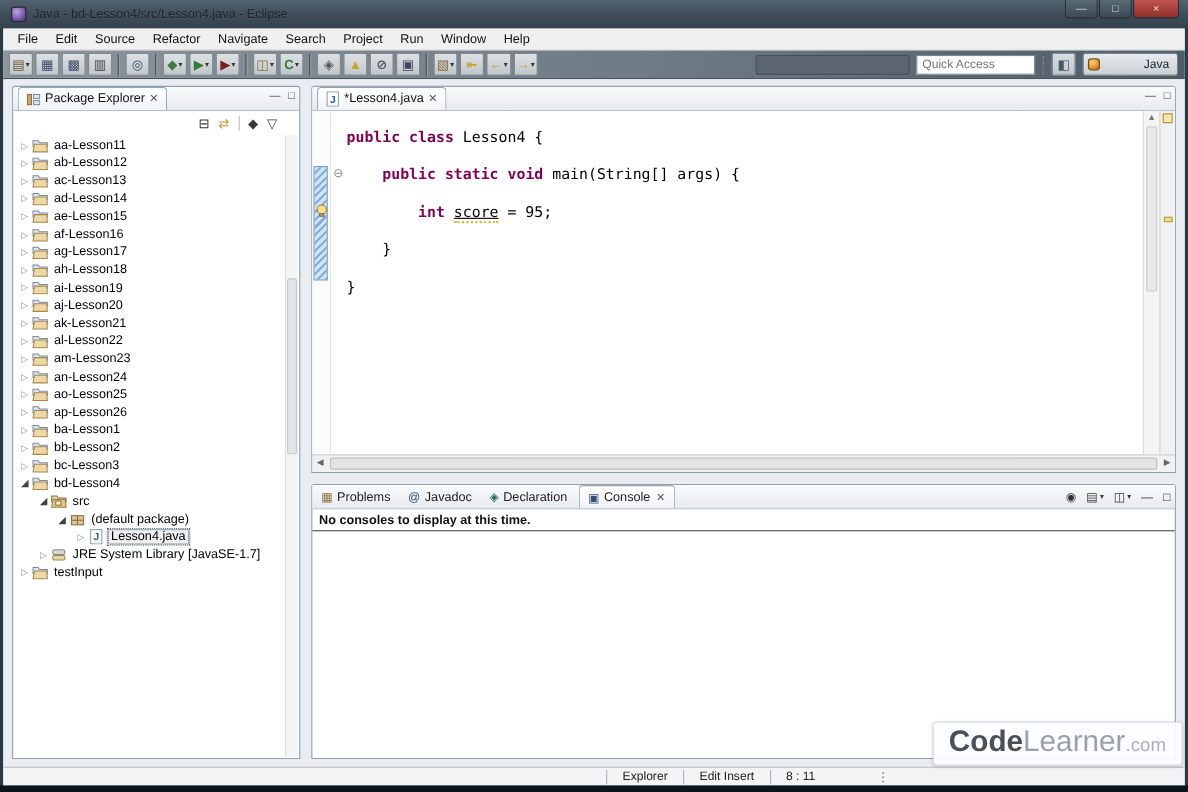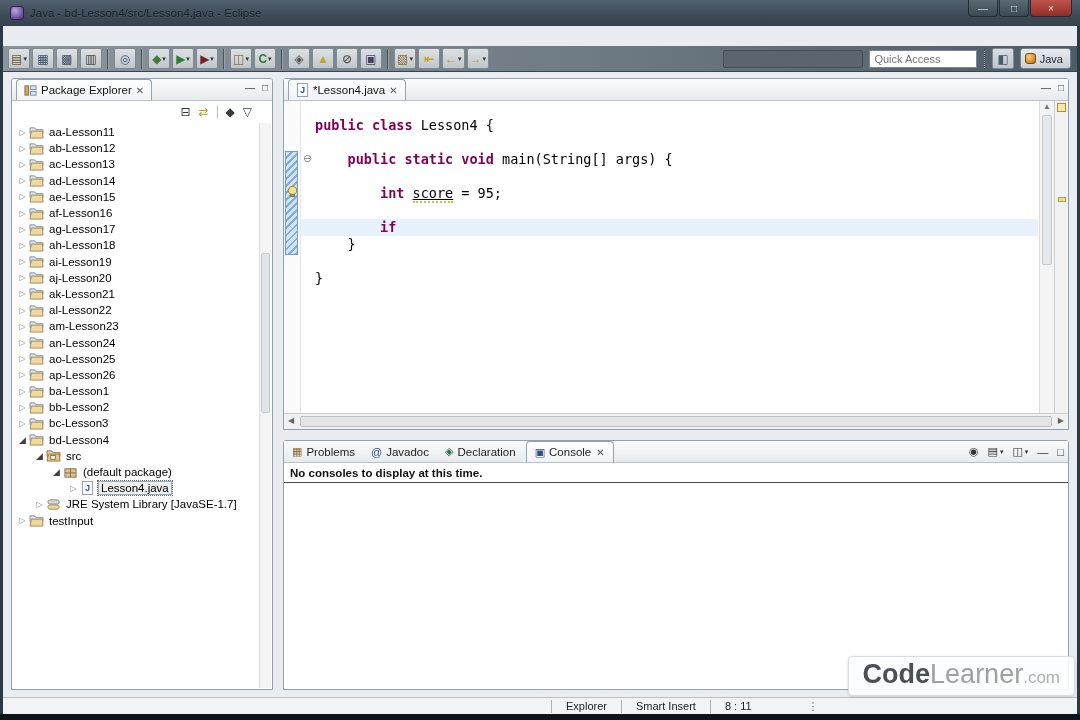--- a/index.html
+++ b/index.html
@@ -35,21 +35,21 @@
   .tb-dd { font-size:7px; color:#333; margin-left:1px; }
   .tb-sep { width:2px; height:20px; margin:0 4px; border-left:1px solid #46525c; border-right:1px solid #9aa3aa; }
   .tb-right { position:absolute; right:6px; top:2px; display:flex; align-items:center;padding-left:25px; }
   .qa-slot { width:140px; height:18px; background:#5a6570; border:1px solid #434e58; border-radius:2px; margin-right:6px; }
   .quick-access { width:108px; height:18px; font-size:11px; border:1px solid #7b8791; padding:0 4px;
     font-family:"Liberation Sans",sans-serif; }
   .persp-sep { width:1px; height:20px; background:#97a1a9; margin:0 7px; border-left:1px dotted #3e4a54; }
   .persp-btn { height:21px; display:flex; align-items:center; justify-content:center; font-size:12px;
     background:linear-gradient(#d9dde1,#bfc6cb); border:1px solid #7f8a93; border-radius:2px; padding:0 4px; }
   .java-btn { height:21px; display:flex; align-items:center; background:linear-gradient(#e8ebee,#c9d0d5);
-    border:1px solid #76828c; border-radius:3px; padding:0 7px 0 4px; margin-left:6px; }
+    border:1px solid #76828c; border-radius:3px; padding:0 7px 0 4px; margin-left:6px;gap:36px; }
   .java-dot { width:11px; height:11px; border-radius:3px; margin-right:4px;
     background:radial-gradient(circle at 35% 30%,#ffd27a,#d78723 70%,#9c5c12); border:1px solid #7a4a10; }
   .java-label { font-size:11px; color:#1a242c; }
 
   
   .main { position:absolute; left:0; right:0; top:72px; height:625px; background:#e9edf1; }
   .panel { position:absolute; background:#fff; border:1px solid #8fa0ae; border-radius:3px 3px 0 0; }
 
   .tabrow { height:22px; background:linear-gradient(#fafbfc,#e7ebee); border-bottom:1px solid #b9c2c9;
     display:flex; align-items:flex-end; position:relative; }
@@ -139,20 +139,32 @@
   <div class="titlebar">
     <div class="title-icon"></div>
     <div class="title-text">Java - bd-Lesson4/src/Lesson4.java - Eclipse</div>
     <div class="win-btns">
       <div class="win-btn">—</div>
       <div class="win-btn">□</div>
       <div class="win-btn close">×</div>
     </div>
   </div>
 
+  <div class="menubar" id="menubar">
+      <div class="menu-item">File</div>
+      <div class="menu-item">Edit</div>
+      <div class="menu-item">Source</div>
+      <div class="menu-item">Refactor</div>
+      <div class="menu-item">Navigate</div>
+      <div class="menu-item">Search</div>
+      <div class="menu-item">Project</div>
+      <div class="menu-item">Run</div>
+      <div class="menu-item">Window</div>
+      <div class="menu-item">Help</div>
+    </div>
 
   <div class="toolbar">
     <div id="tb-buttons" style="display:flex;align-items:center;">
         <div class="tb-btn">
           <span style="color: rgb(107, 90, 42); font-weight: bold;">▤</span>
           <span class="tb-dd">▾</span>
         </div>
         <div class="tb-btn">
           <span style="color: rgb(58, 77, 102); font-weight: bold;">▦</span>
         </div>
@@ -546,21 +558,20 @@
             </span>
         </div>
         <div class="fold-marker" style="left:19px;">⊖</div>
         <div class="code" id="code">
             <div class="code-row"><span class="c-kw">public</span><span class="c-pl"> </span><span class="c-kw">class</span><span class="c-pl"> Lesson4 {</span></div>
             <div class="code-row"><span class="c-pl"> </span></div>
             <div class="code-row"><span class="c-pl">    </span><span class="c-kw">public</span><span class="c-pl"> </span><span class="c-kw">static</span><span class="c-pl"> </span><span class="c-kw">void</span><span class="c-pl"> main(String[] args) {</span></div>
             <div class="code-row"><span class="c-pl"> </span></div>
             <div class="code-row"><span class="c-pl">        </span><span class="c-kw">int</span><span class="c-pl"> </span><span class="c-wn">score</span><span class="c-pl"> = 95;</span></div>
             <div class="code-row"><span class="c-pl"> </span></div>
-            <div class="code-row cur"><span class="c-pl">        </span><span class="c-kw">if</span></div>
             <div class="code-row"><span class="c-pl">    }</span></div>
             <div class="code-row"><span class="c-pl"> </span></div>
             <div class="code-row"><span class="c-pl">}</span></div>
           </div>
         <div class="vscroll">
           <div class="up">▲</div>
           <div class="vthumb"></div>
         </div>
         <div class="overview">
           <div class="ov-top"></div>
@@ -606,21 +617,21 @@
       <div>
         <div class="console-msg">No consoles to display at this time.</div>
       </div>
     </div>
 
   </div>
 
   <div class="statusbar">
     <div class="status-fields" id="status-fields">
         <span class="status-field">Explorer</span>
-        <span class="status-field">Smart Insert</span>
+        <span class="status-field">Edit Insert</span>
         <span class="status-field">8 : 11</span>
       </div>
     <span class="status-dots">⋮</span>
   </div>
 
   <div class="watermark">
     <span class="wm-bold">Code</span><span class="wm-light">Learner</span><span class="wm-suffix">.com</span>
   </div>
 
   <div class="bottombar"></div>

